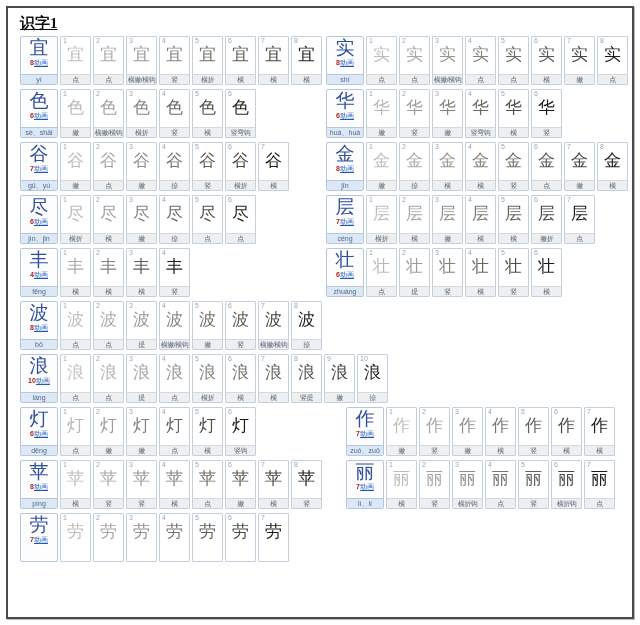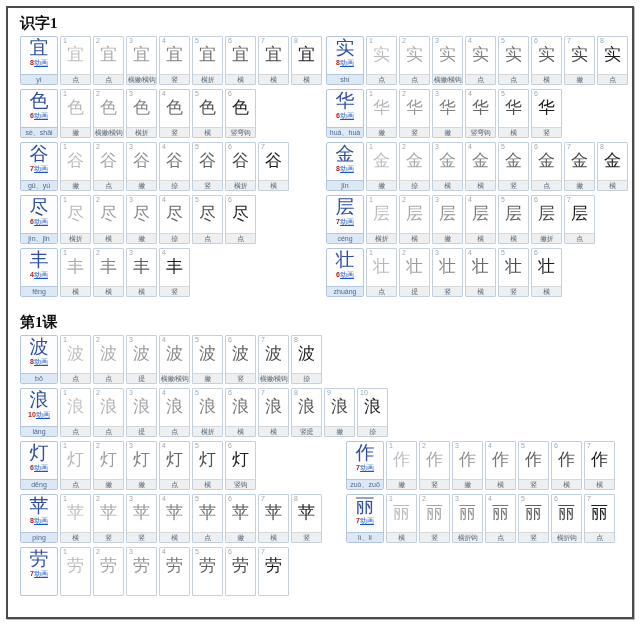--- a/index.html
+++ b/index.html
@@ -3,21 +3,21 @@
 <meta charset="utf-8">
 <style>
   html,body{margin:0;padding:0;background:#fff;}
   .page{width:640px;height:625px;box-sizing:border-box;padding:6px;background:#fff;
         font-family:"Liberation Sans", sans-serif;}
   .frame{height:100%;box-sizing:border-box;border:2px solid #4a4a4a;
          box-shadow:1px 1px 0 #bbb;padding:4px 10px 2px 12px;overflow:hidden;background:#fff;}
   .title{text-align:center;font-family:"Liberation Serif", serif;font-weight:bold;
          font-size:22px;color:#111;margin:8px 0 10px 0;letter-spacing:1px;}
   .sec-head{font-family:"Liberation Serif", serif;font-weight:bold;font-size:15px;
-            color:#111;margin:2px 0 3px 0;}
+            color:#111;margin:2px 0 3px 0;text-decoration:underline;}
   .sec-lesson .sec-head{margin-top:12px;}
   .line{position:relative;height:53px;}
   .group{display:inline-flex;gap:2px;align-items:flex-start;position:absolute;top:0;left:0;}
   .sec-shizi .group-right{left:306px;}
   .sec-lesson .group-right{left:326px;}
   .card{width:38px;height:49px;box-sizing:border-box;border:1px solid #b5c7dd;background:#fdfdfe;
         display:inline-flex;flex-direction:column;align-items:center;border-radius:2px;}
   .card-char{font-family:"Liberation Serif", serif;font-size:19px;line-height:21px;color:#2f4f9e;}
   .card-meta{height:9px;line-height:9px;font-size:7px;white-space:nowrap;}
   .card-count{color:#b32020;font-weight:bold;}
@@ -447,21 +447,20 @@
               </span>
               <span class="step">
                 <span class="step-num">6</span>
                 <span class="step-glyph" style="opacity: 1; color: rgb(28, 28, 28);">壮</span>
                 <span class="step-label">横</span>
               </span>
             </span>
           </div>
         </div>
         <div class="section sec-lesson">
-          <div class="sec-head">第1课</div>
           <div class="line">
             <span class="group group-left">
               <span class="card">
                 <span class="card-char">波</span>
                 <span class="card-meta"><span class="card-count">8</span><a class="card-anim">动画</a></span>
                 <span class="card-pinyin">bō</span>
               </span>
               <span class="step">
                 <span class="step-num">1</span>
                 <span class="step-glyph" style="opacity: 0.32;">波</span>

